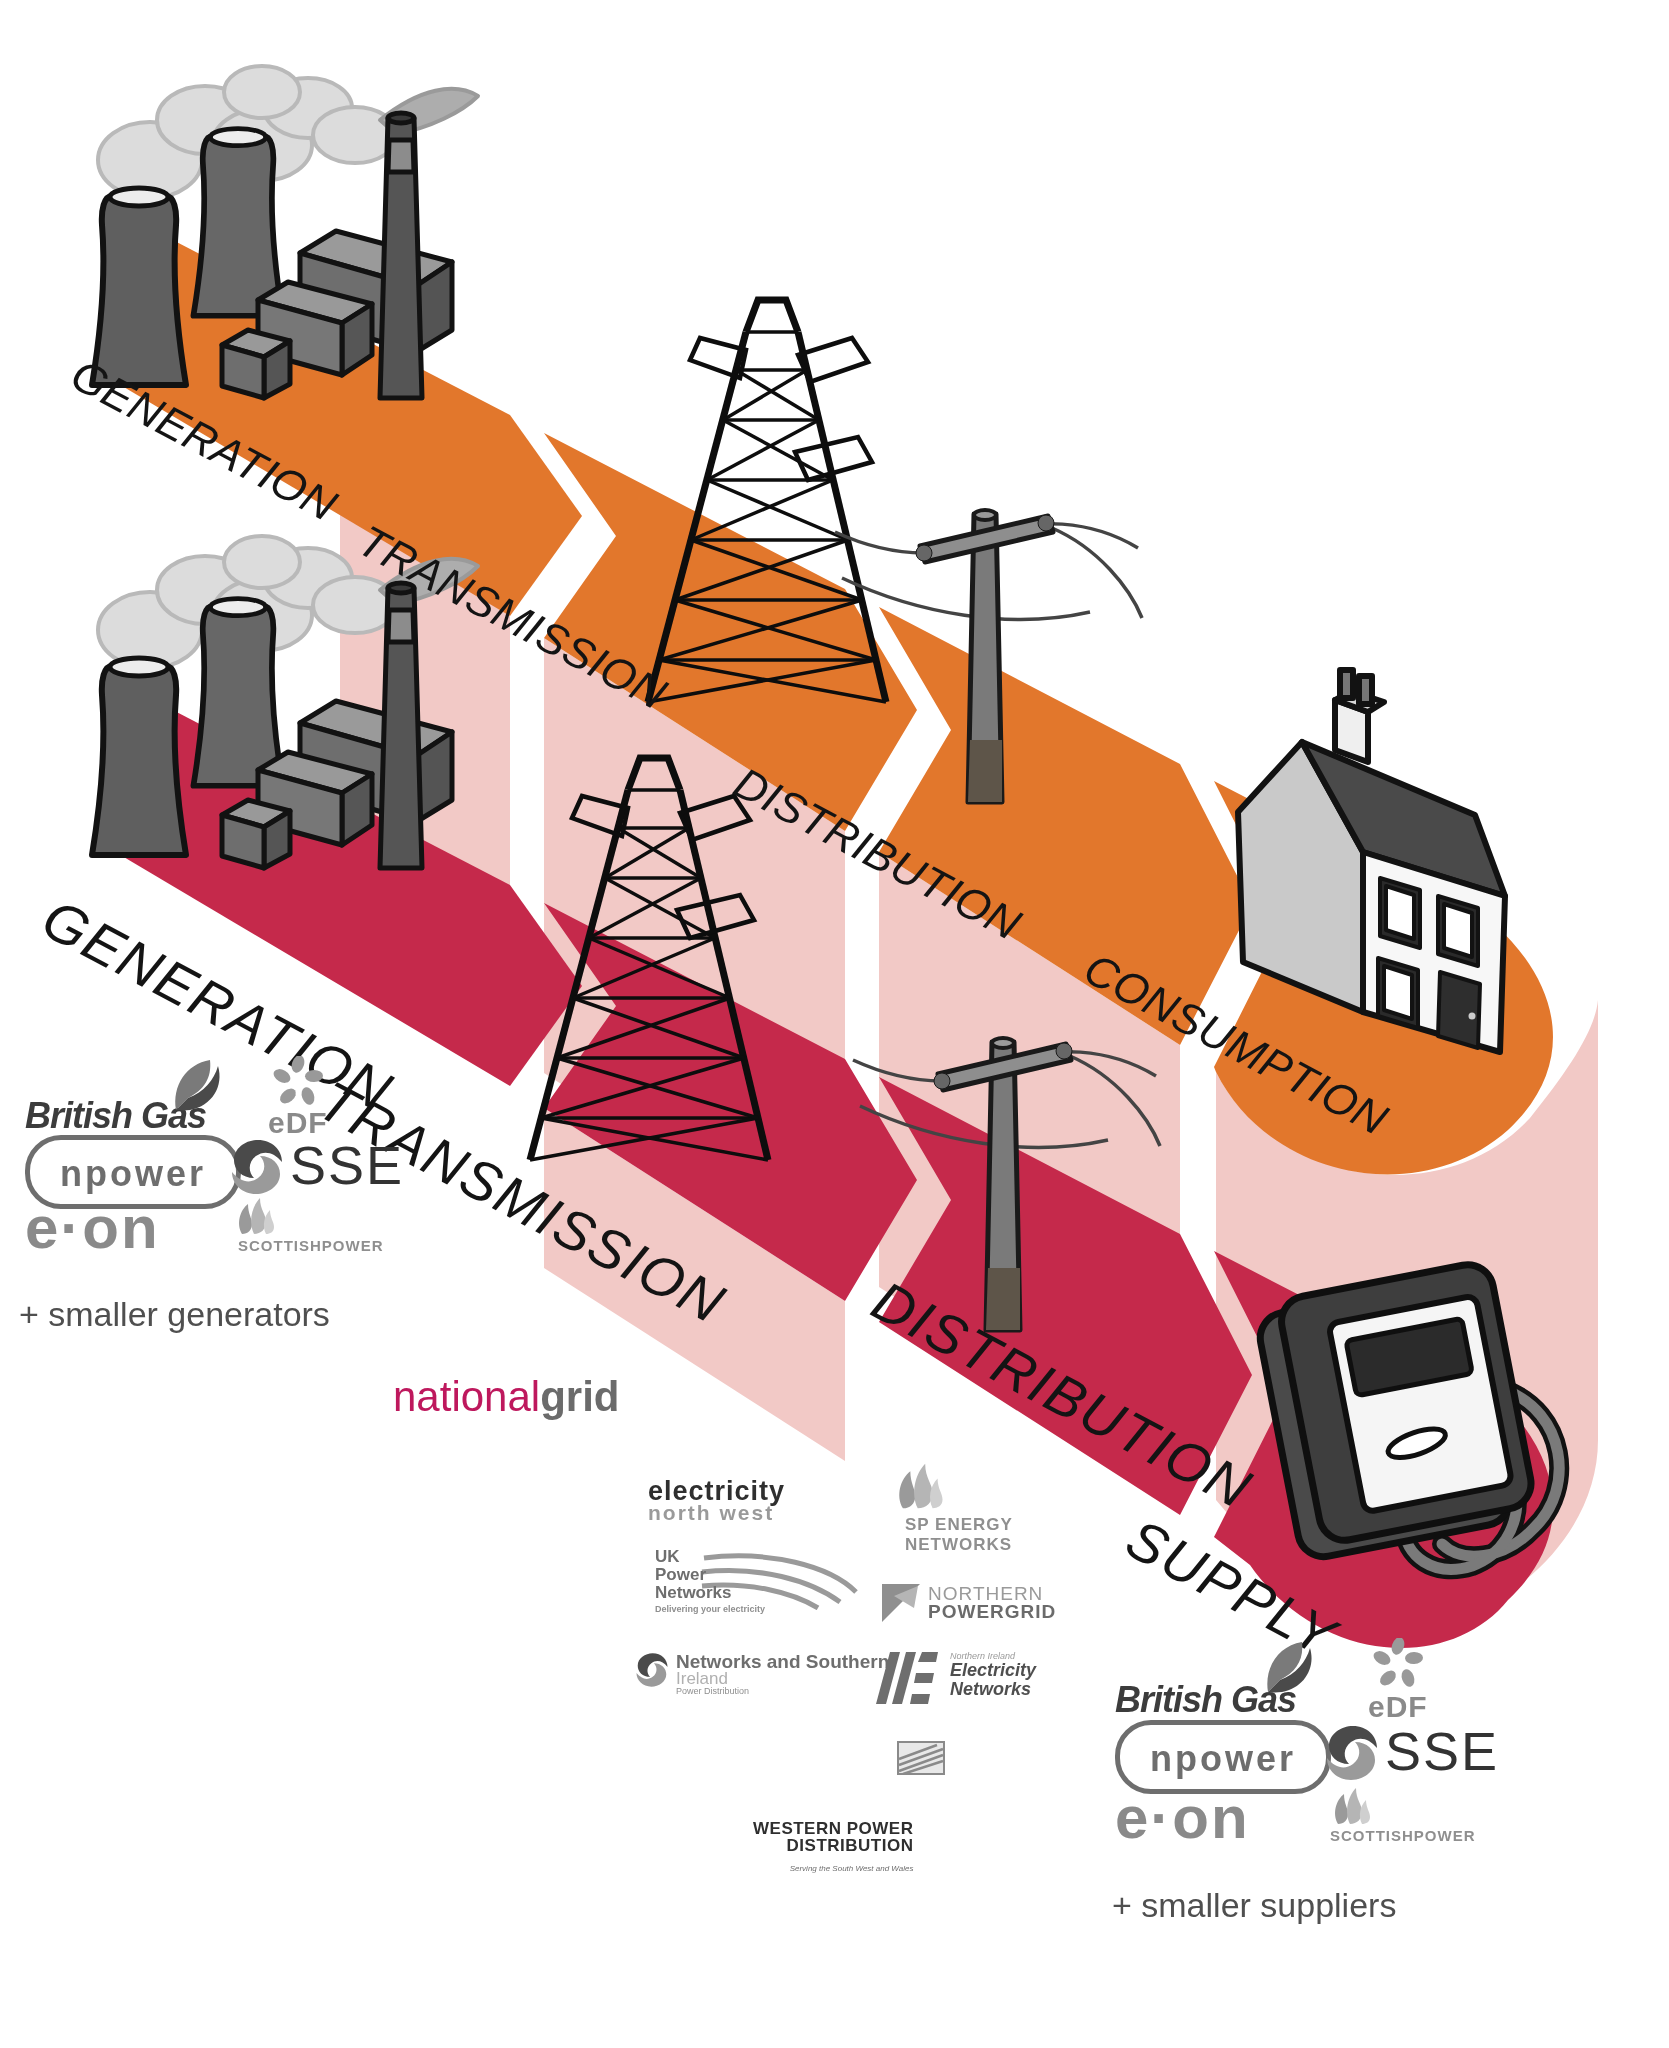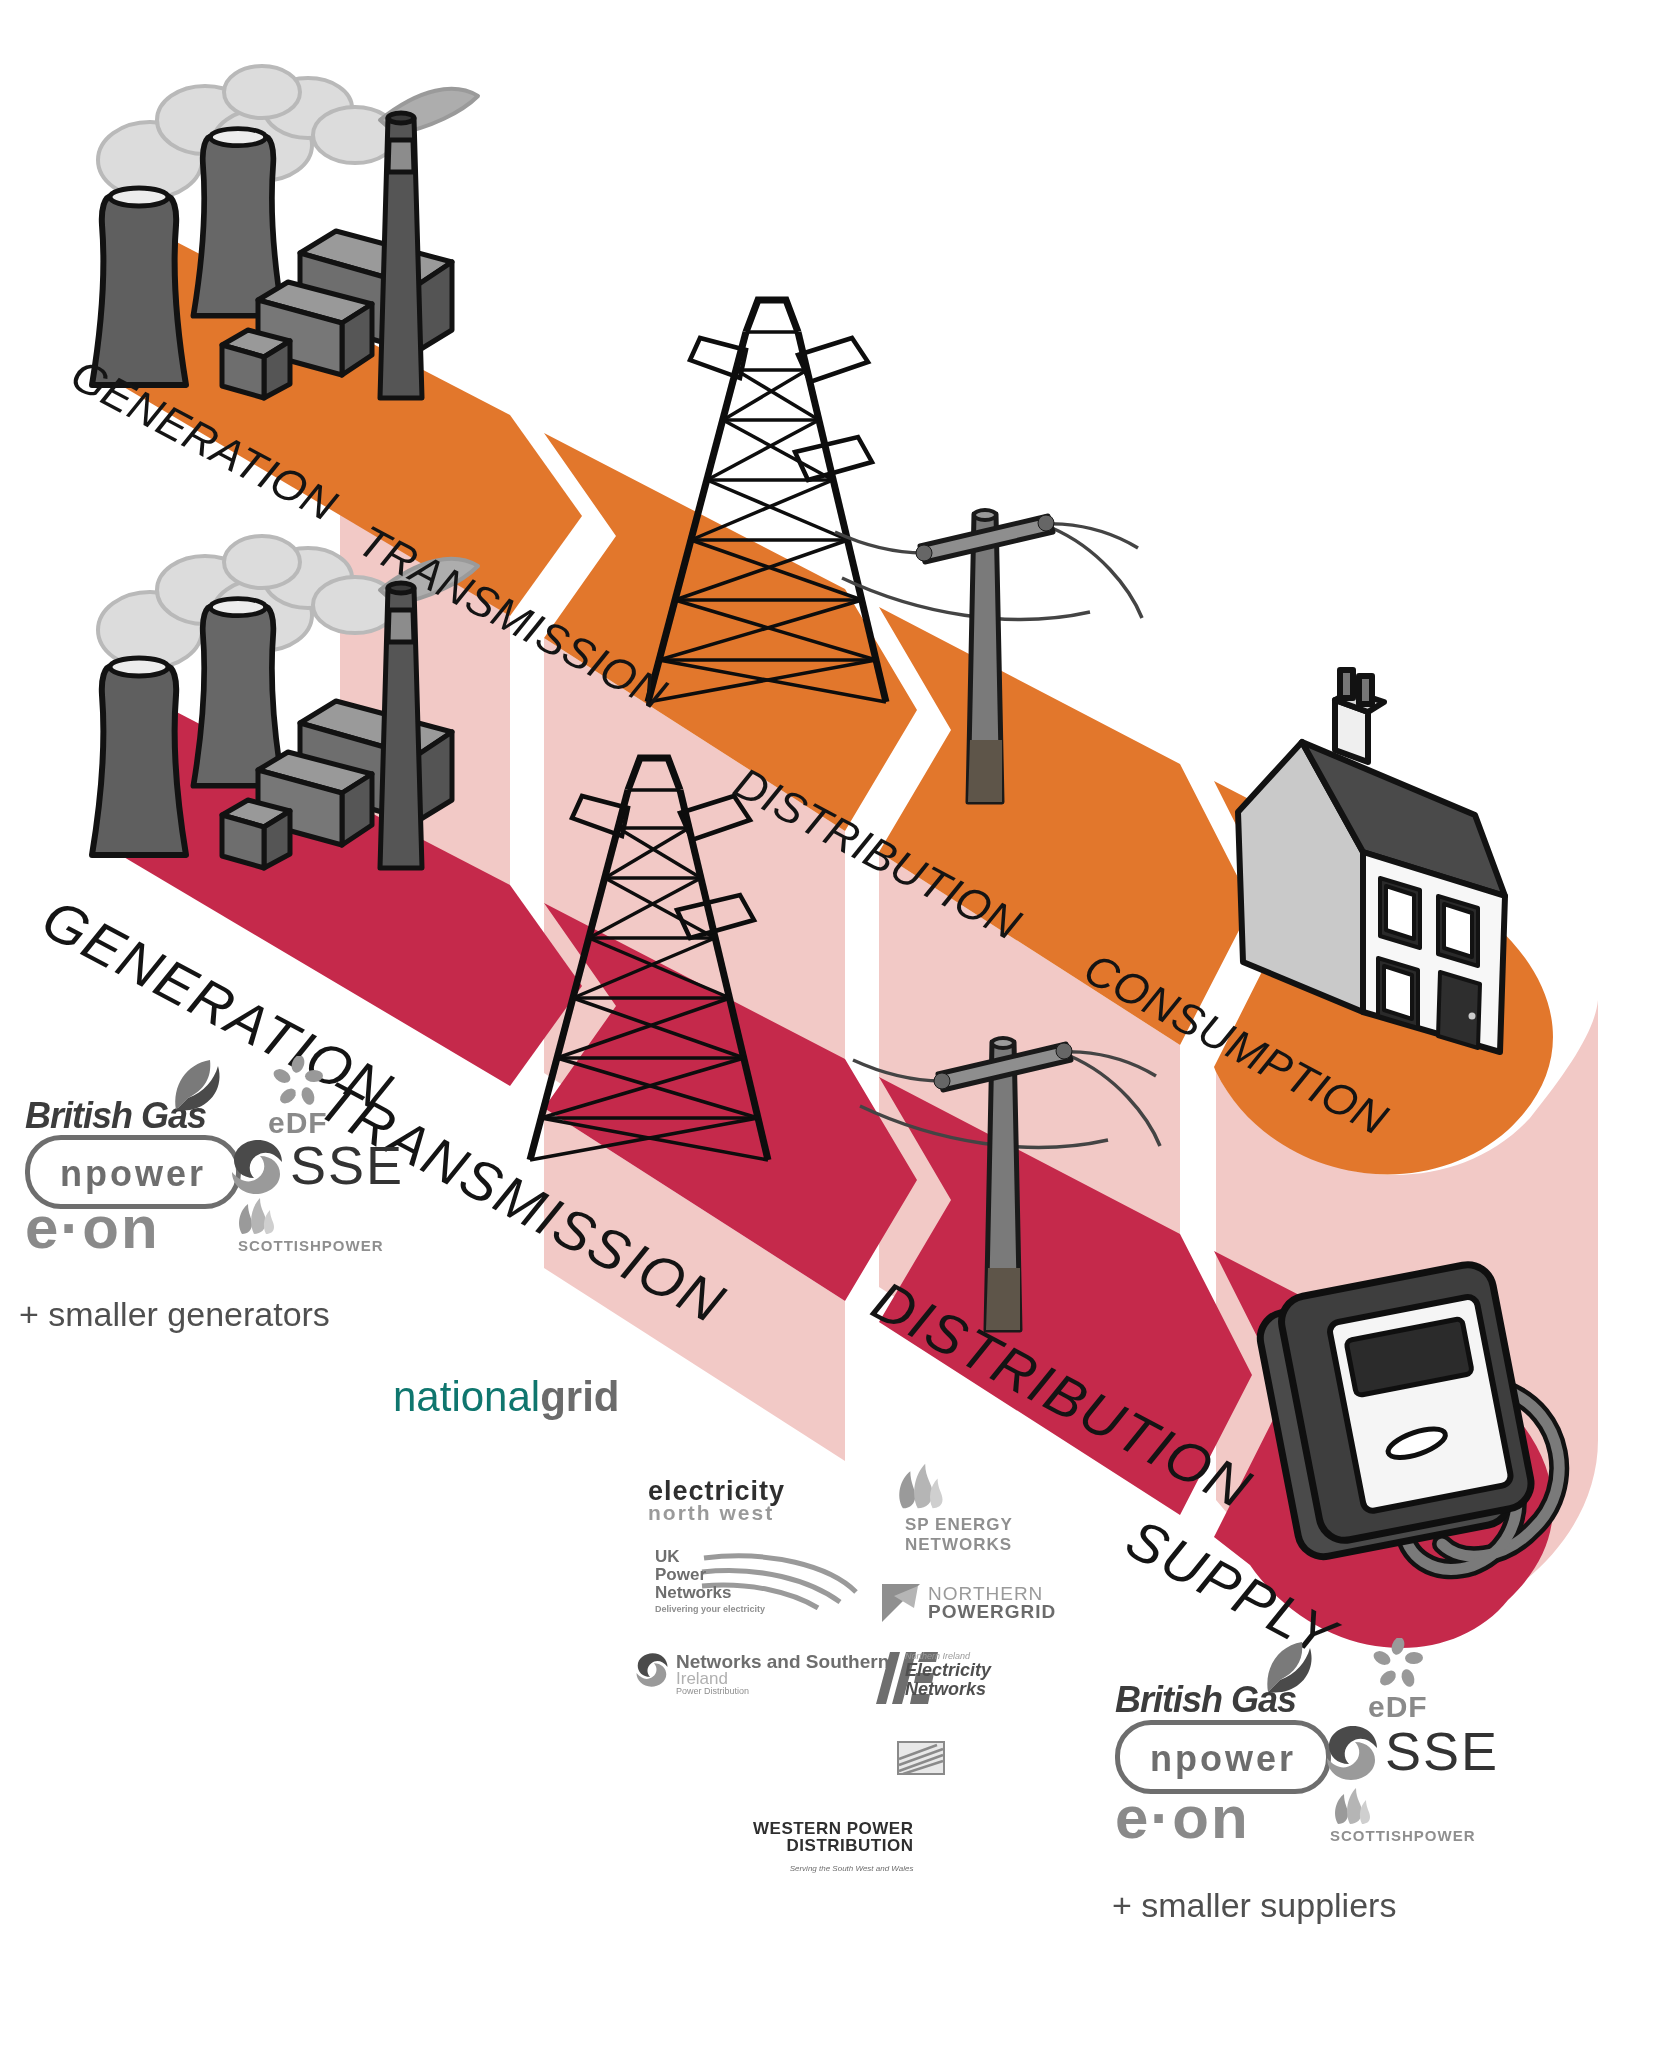--- a/index.html
+++ b/index.html
@@ -22,21 +22,21 @@
   
   .logo{position:absolute;white-space:nowrap;line-height:1;}
   .bg-text{font-size:36px;font-weight:700;font-style:italic;color:#3C3C3C;letter-spacing:-1px;}
   .npower-box{border:5px solid #6E6E6E;border-radius:36px;color:#6E6E6E;font-size:36px;
               font-weight:600;letter-spacing:3px;padding:16px 30px 12px 30px;}
   .edf-text{font-size:30px;font-weight:700;color:#8A8A8A;letter-spacing:1px;}
   .sse-text{font-size:54px;font-weight:500;color:#333333;letter-spacing:2px;}
   .eon-text{font-size:60px;font-weight:800;color:#8A8A8A;letter-spacing:2px;}
   .sp-text{font-size:15px;font-weight:700;color:#8F8F8F;letter-spacing:1px;}
   .note-text{font-size:34px;color:#4F4F4F;}
-  .ng-light{font-size:42px;color:#0f766e;font-weight:400;}
+  .ng-light{font-size:42px;color:#be185d;font-weight:400;}
   .ng-bold{font-size:42px;color:#6B6B6B;font-weight:700;text-align:center;}
 
   .enw1{font-size:27px;font-weight:800;color:#2F2F2F;letter-spacing:1px;}
   .enw2{font-size:21px;font-weight:700;color:#9A9A9A;letter-spacing:2px;margin-top:-3px;}
   .spen{font-size:17px;font-weight:700;color:#8F8F8F;letter-spacing:1px;line-height:1.15;}
   .ukpn{font-size:17px;font-weight:700;color:#6E6E6E;line-height:1.05;}
   .ukpn-tag{font-size:9px;font-weight:700;color:#8F8F8F;margin-top:3px;}
   .npg1{font-size:19px;color:#9A9A9A;letter-spacing:1px;font-weight:400;}
   .npg2{font-size:19px;color:#6B6B6B;letter-spacing:1px;font-weight:800;margin-top:-1px;}
   .ssepd1{font-size:19px;font-weight:700;color:#6E6E6E;}
@@ -339,21 +339,21 @@
 
   <svg class="logo" style="left:876px;top:1652px" width="66" height="52" viewBox="0 0 66 52">
     <g fill="#6E6E6E">
       <polygon points="14,0 24,0 10,52 0,52"></polygon>
       <polygon points="30,0 40,0 26,52 16,52"></polygon>
       <polygon points="46,0 62,0 60,10 42,10"></polygon>
       <polygon points="40,21 58,21 56,31 38,31"></polygon>
       <polygon points="36,42 54,42 52,52 34,52"></polygon>
     </g>
   </svg>
-  <div class="logo" style="left:905px;top:1652px">
+  <div class="logo" style="left:950px;top:1652px">
     <div class="nie1">Northern Ireland</div>
     <div class="nie2">Electricity</div>
     <div class="nie2">Networks</div>
   </div>
 
   <svg class="logo" style="left:897px;top:1741px" width="48" height="34" viewBox="0 0 48 34">
     <rect x="1" y="1" width="46" height="32" fill="#E8E8E8" stroke="#8A8A8A" stroke-width="2"></rect>
     <g stroke="#8A8A8A" stroke-width="2.5" fill="none">
       <path d="M2,24 L46,8"></path>
         <path d="M2,30 L46,14"></path>

